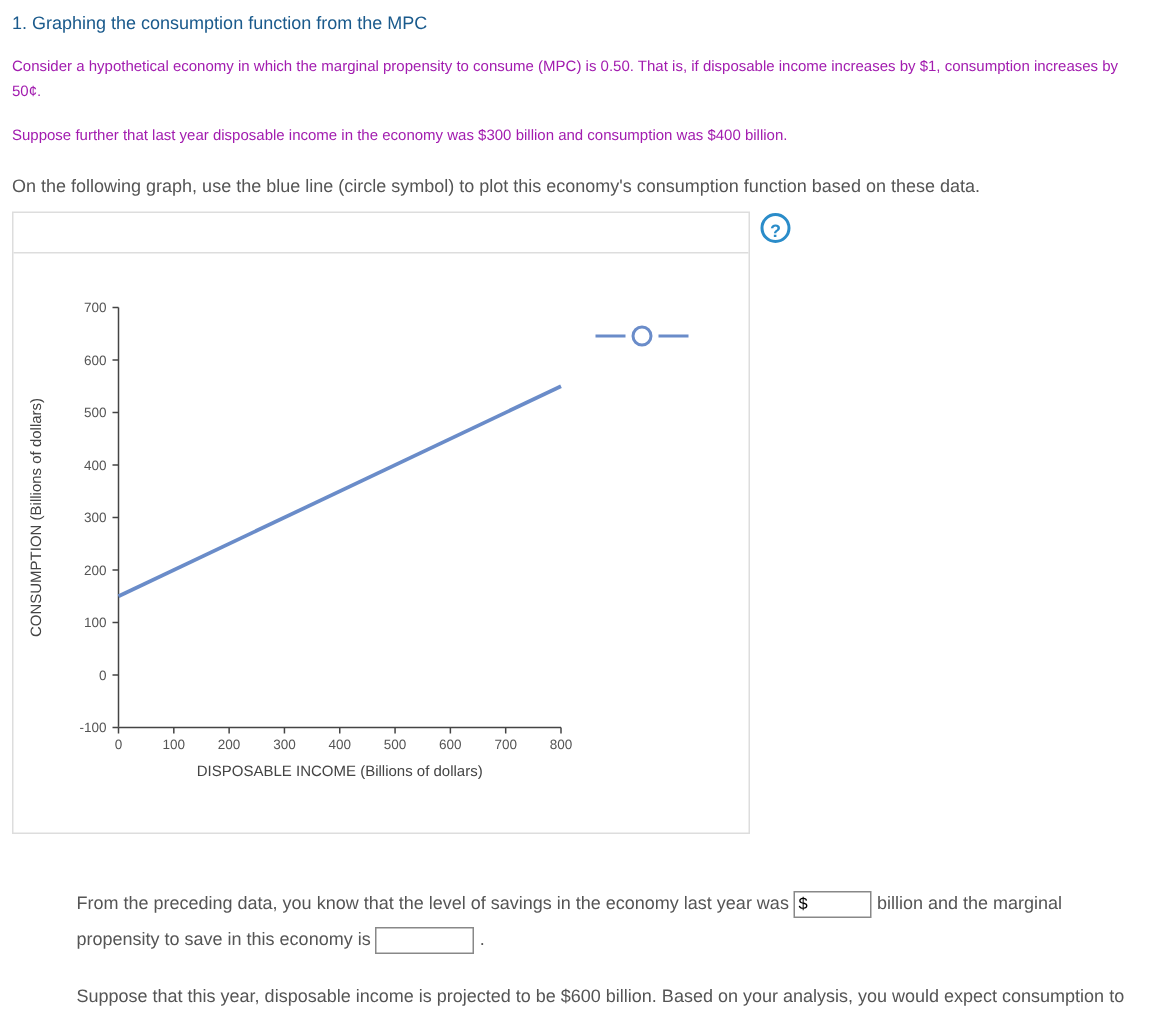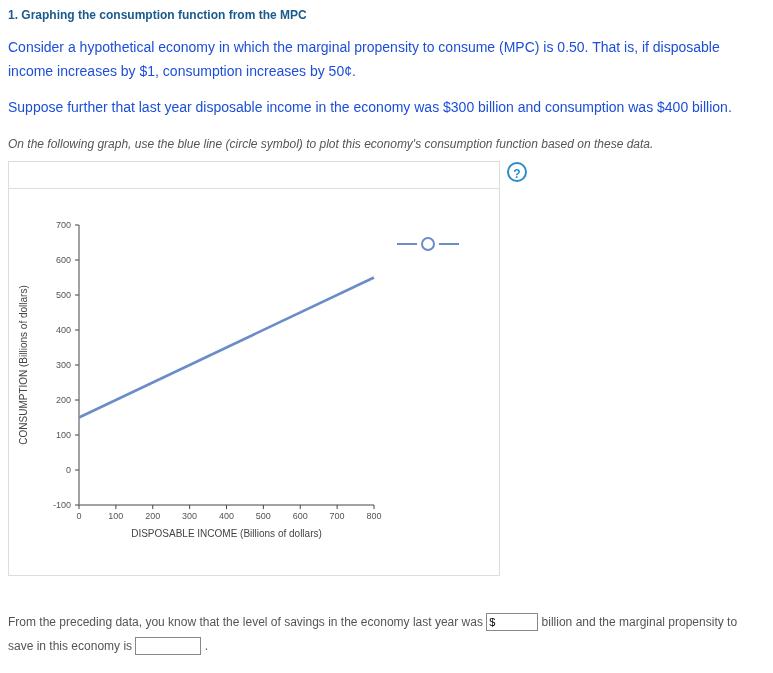--- a/index.html
+++ b/index.html
@@ -6,32 +6,31 @@
       font-family: Arial, Helvetica, sans-serif;
       font-size: 12px;
       color: #333;
       margin: 0;
       padding: 8px;
       width: 773px;
       box-sizing: border-box;
     }
     .title {
       color: #1a5a8c;
-      font-weight: bold;
+      font-weight: normal;
       font-size: 12px;
       margin-bottom: 14px;
     }
     .body-text {
-      color: #1d4ed8;
-      font-size: 14px;
+      color: #a21caf;
+      font-size: 10px;
       line-height: 1.7;
       margin-bottom: 12px;
     }
     .instruction {
-      font-style: italic;
       color: #555;
       margin: 18px 0 10px 0;
       font-size: 12px;
     }
     .graph-wrap {
       position: relative;
       width: 490px;
       border: 1px solid #ddd;
       margin-bottom: 34px;
       padding-bottom: 10px;
@@ -97,20 +96,21 @@
       border: 1px solid #888;
       background: #fff;
       vertical-align: baseline;
       padding: 0 2px;
     }
     .fill-text {
       color: #555;
       font-size: 12px;
       line-height: 2;
       margin-bottom: 14px;
+      margin-left: 43px;
     }
   </style>
 </head>
 <body>
 
 <div class="title">1. Graphing the consumption function from the MPC</div>
 
 <div class="body-text">Consider a hypothetical economy in which the marginal propensity to consume (MPC) is 0.50. That is, if disposable income increases by $1, consumption increases by 50¢.</div>
 <div class="body-text">Suppose further that last year disposable income in the economy was $300 billion and consumption was $400 billion.</div>
 

